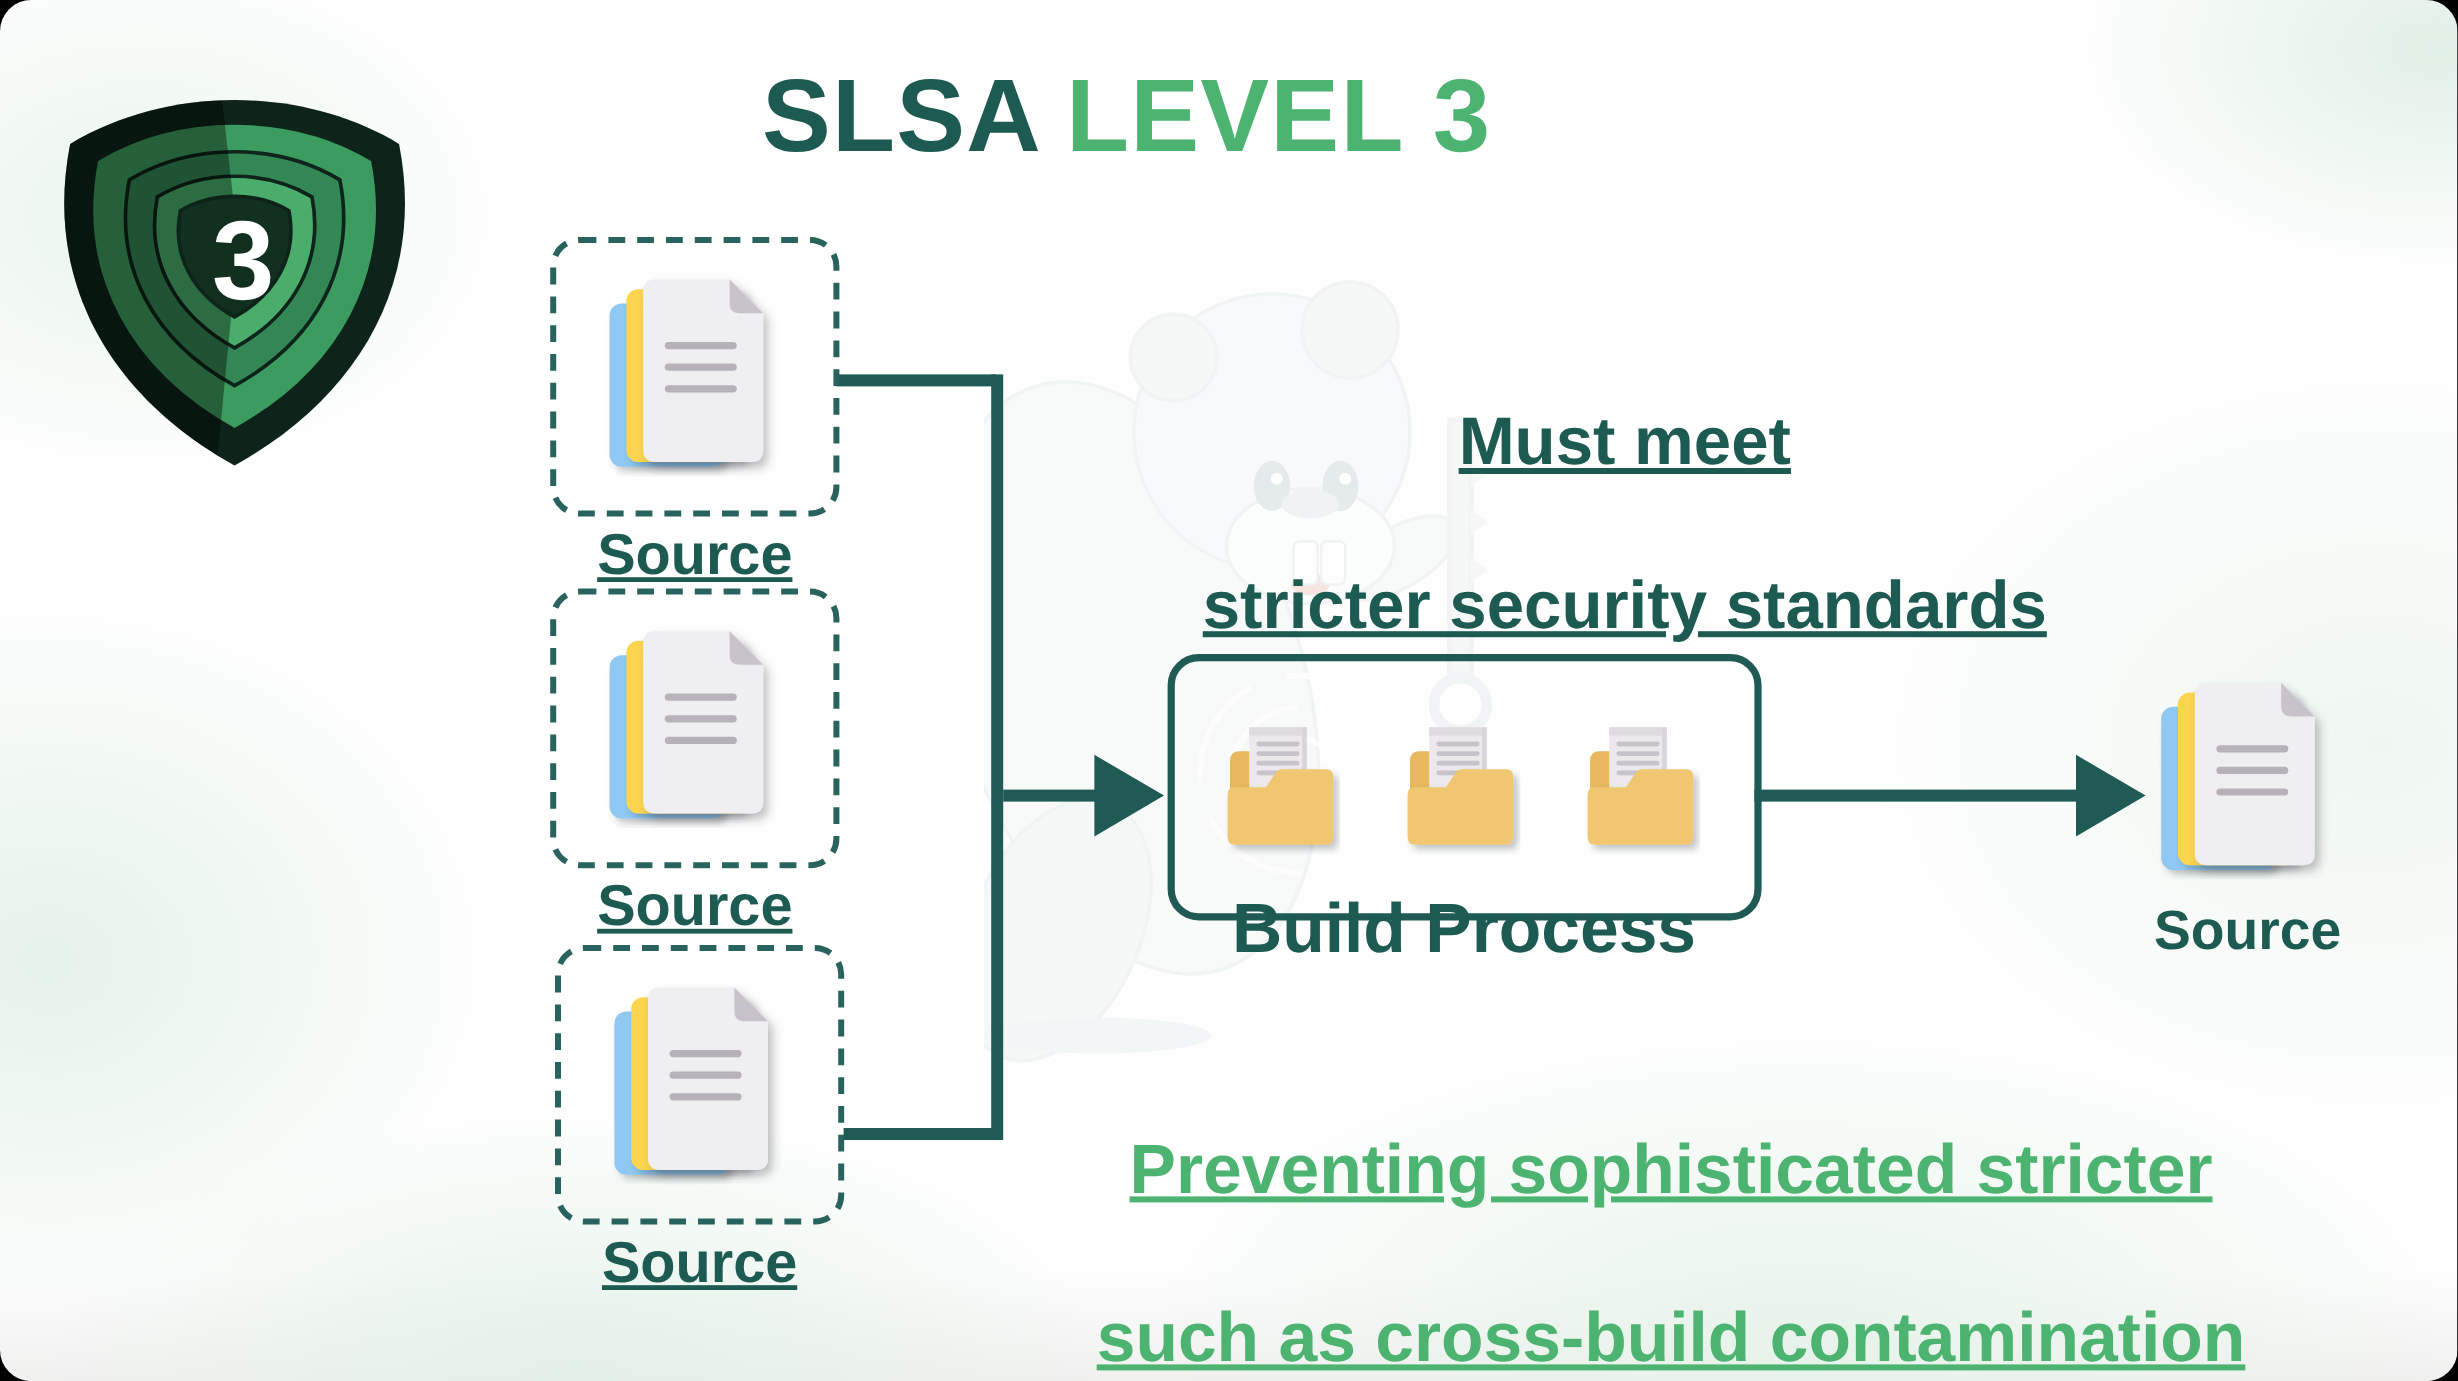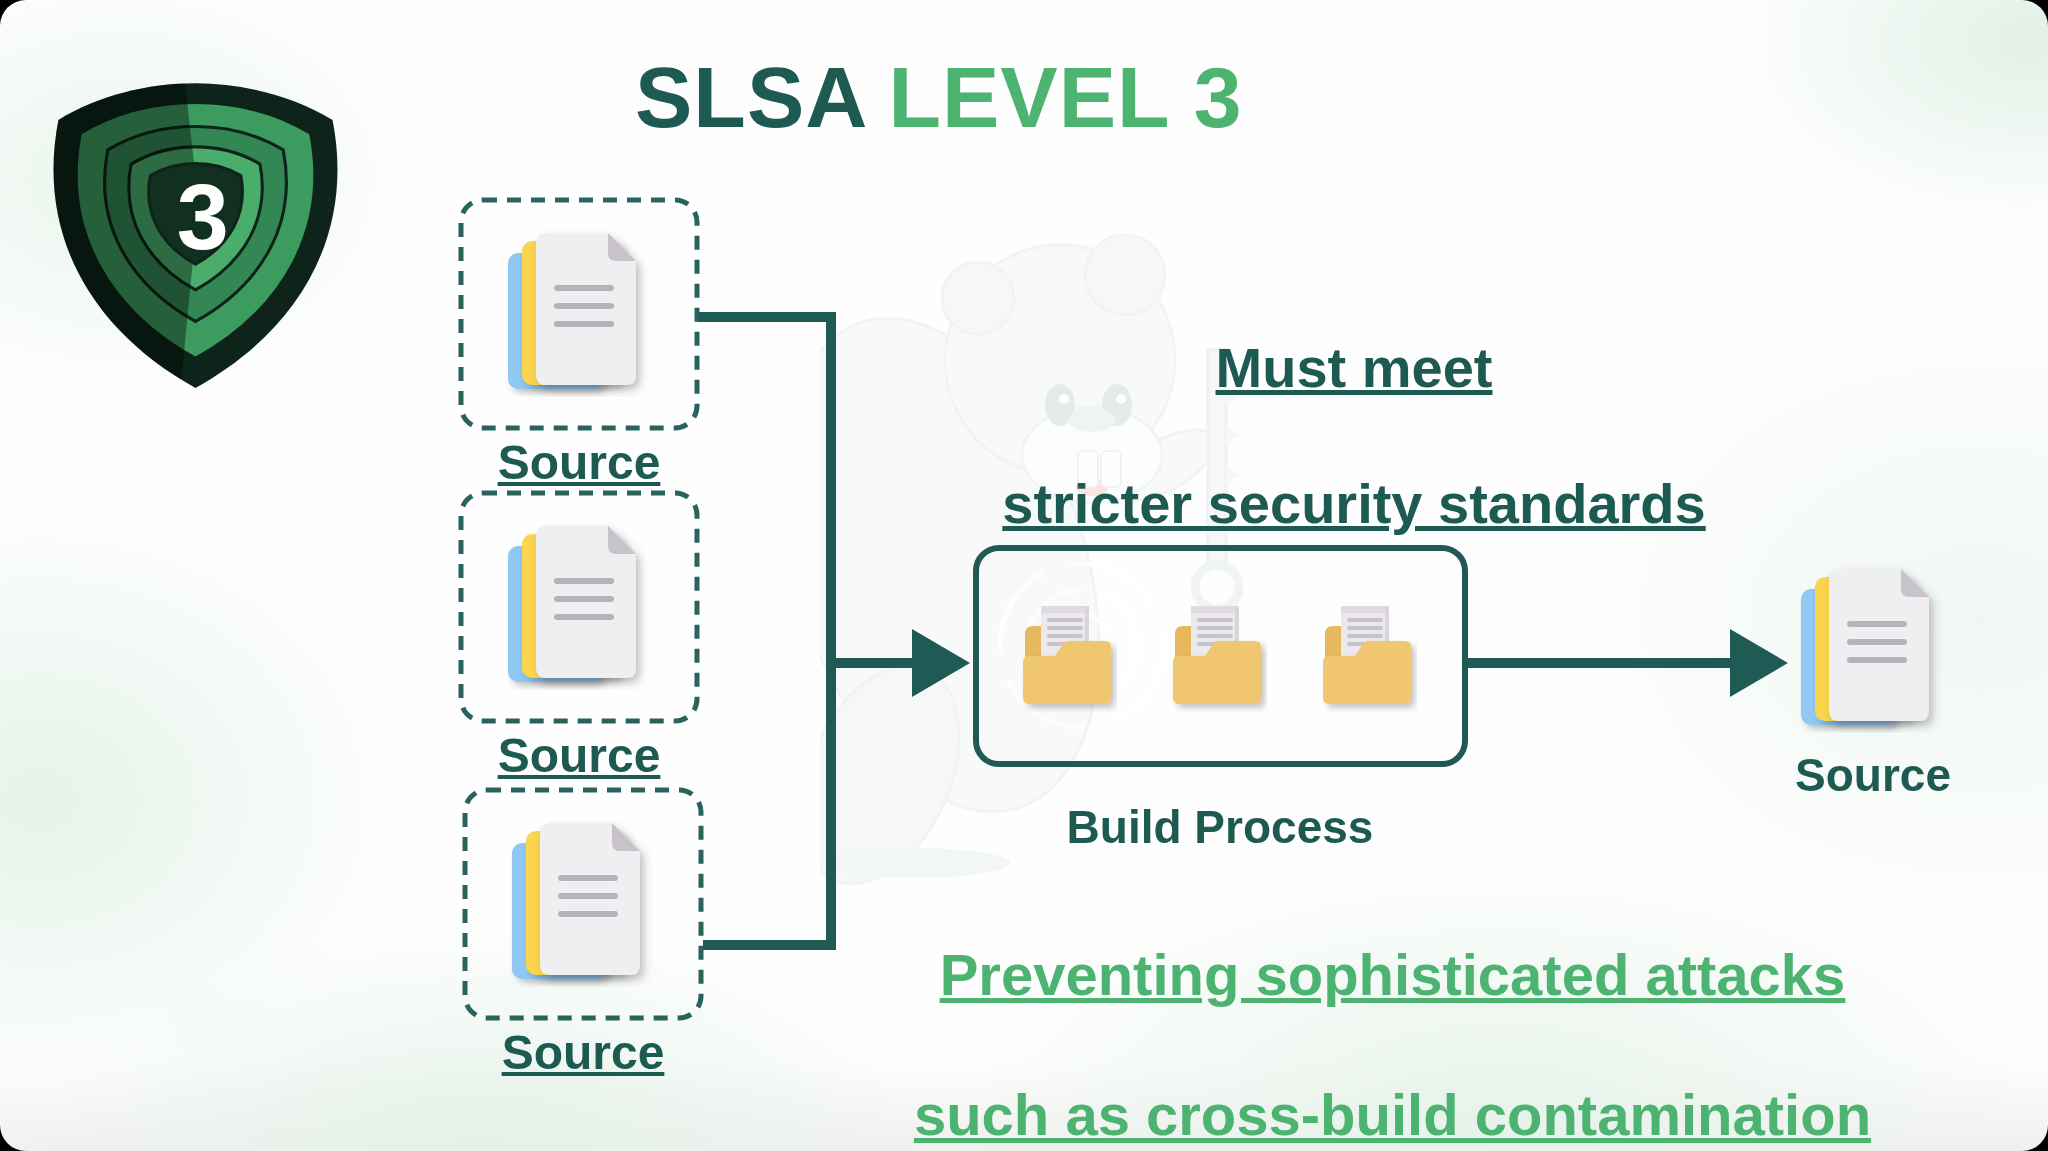--- a/index.html
+++ b/index.html
@@ -26,21 +26,21 @@
   .title .t-green{color:var(--green-text);}
   .note{text-align:center;white-space:pre-line;text-decoration:underline;}
   .note-top{left:954px;top:266px;width:800px;font-size:56px;line-height:68px;color:var(--teal-text);}
   .note-bottom{left:890px;top:870px;width:1005px;font-size:58px;line-height:70px;color:var(--green-text);}
   .source-unit{width:242px;}
   .source-box{position:absolute;left:0;top:0;width:242px;height:234px;}
   .source-label{position:absolute;left:0;top:238px;width:242px;text-align:center;
                 font-size:48px;color:var(--teal-text);text-decoration:underline;}
   .build-box{left:973px;top:545px;width:483px;height:210px;border:6px solid var(--teal-line);
              border-radius:26px;background:transparent;}
-  .bp-label{left:970px;top:800px;width:500px;text-align:center;font-size:46px;color:var(--teal-text);}
+  .bp-label{left:970px;top:740px;width:500px;text-align:center;font-size:58px;color:var(--teal-text);}
   .build-label{left:1768px;top:748px;width:210px;text-align:center;font-size:46px;color:var(--teal-text);}
   .c-blue{fill:var(--doc-blue);} .c-yellow{fill:var(--doc-yellow);}
   .c-folder{fill:var(--folder-yellow);} .c-folderback{fill:#e7b85e;}
   .c-page{fill:#efeef1;} .c-fold{fill:#c8c2cb;} .c-pline{fill:#b7b1ba;}
   svg{display:block;}
 </style>
 </head>
 <body>
 
 <svg width="0" height="0" style="position:absolute" aria-hidden="true">
@@ -241,17 +241,17 @@
     </g>
     <g class="c-pline">
         <rect x="50" y="56" width="60" height="6" rx="3"></rect>
         <rect x="50" y="74" width="60" height="6" rx="3"></rect>
         <rect x="50" y="92" width="60" height="6" rx="3"></rect>
       </g>
   </svg>
   <div class="abs build-label">Source</div>
 
   <div class="abs note note-bottom">
-    <div>Preventing sophisticated attacks</div>
+    <div>Preventing sophisticated stricter</div>
     <div>such as cross-build contamination</div>
   </div>
 
 </div>
 
 </body></html>

